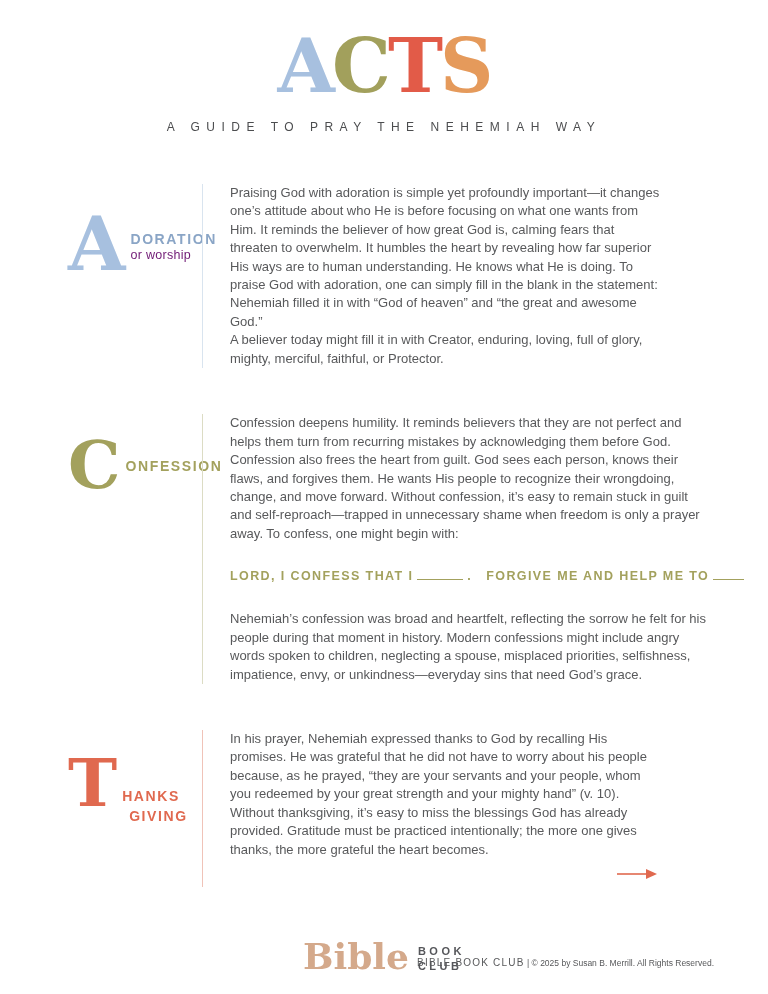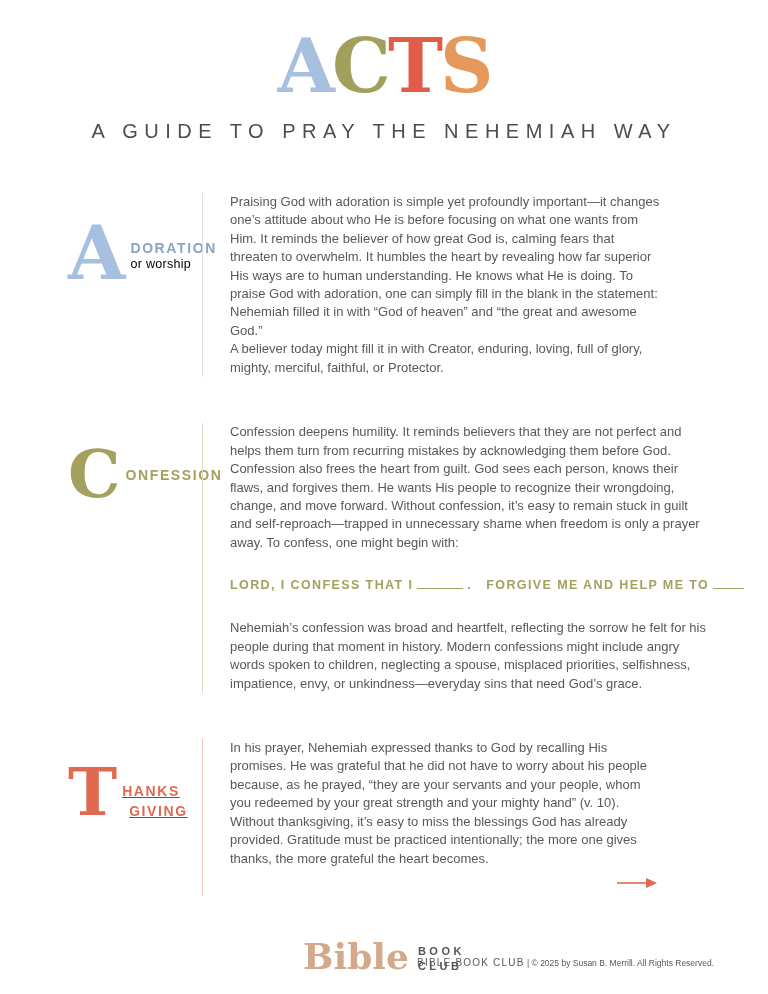--- a/index.html
+++ b/index.html
@@ -26,21 +26,21 @@
     letter-spacing: -3px;
   }
   .title .lt-a { color: #a7c0df; }
   .title .lt-c { color: #a2a05c; }
   .title .lt-t { color: #e25b48; }
   .title .lt-s { color: #e59a5b; }
 
   .subtitle {
     margin-top: 14px;
     text-align: center;
-    font-size: 20px;
+    font-size: 12px;
     letter-spacing: 6.5px;
     color: #4c4d4f;
     font-weight: 400;
   }
 
   
   .section {
     display: flex;
     align-items: stretch;
     padding-right: 84px;
@@ -73,33 +73,33 @@
     font-weight: 700;
     line-height: 0.82;
   }
   .sec-1 .initial { font-size: 74px; color: #a7c0df; margin-top: 30px; }
   .sec-2 .initial { font-size: 66px; color: #a3a15d; margin-top: 24px; }
   .sec-3 .initial { font-size: 66px; color: #e0694f; margin-top: 26px; }
 
   .label-text { margin-left: 5px; }
   .sec-1 .label-text { margin-top: 47px; }
   .sec-2 .label-text { margin-top: 44px; }
-  .sec-3 .label-text { margin-top: 42px; text-decoration: underline; }
+  .sec-3 .label-text { margin-top: 56px; }
 
   .label-word {
     font-weight: 700;
     font-size: 14px;
     letter-spacing: 1.6px;
   }
   .sec-1 .label-word { color: #8aa5c6; }
   .sec-2 .label-word { color: #a3a15d; }
   .sec-3 .label-word { color: #e0694f; }
   .label-sub {
     font-size: 12.5px;
-    color: #000000;
+    color: #701a75;
     margin-top: 1px;
     letter-spacing: 0.3px;
   }
   .sec-3 .label-word { display: block; line-height: 1.45; }
   .sec-3 .label-word.second { margin-left: 7px; }
 
   .para { max-width: 482px; }
 
   .fill-line {
     margin-top: 24px;

